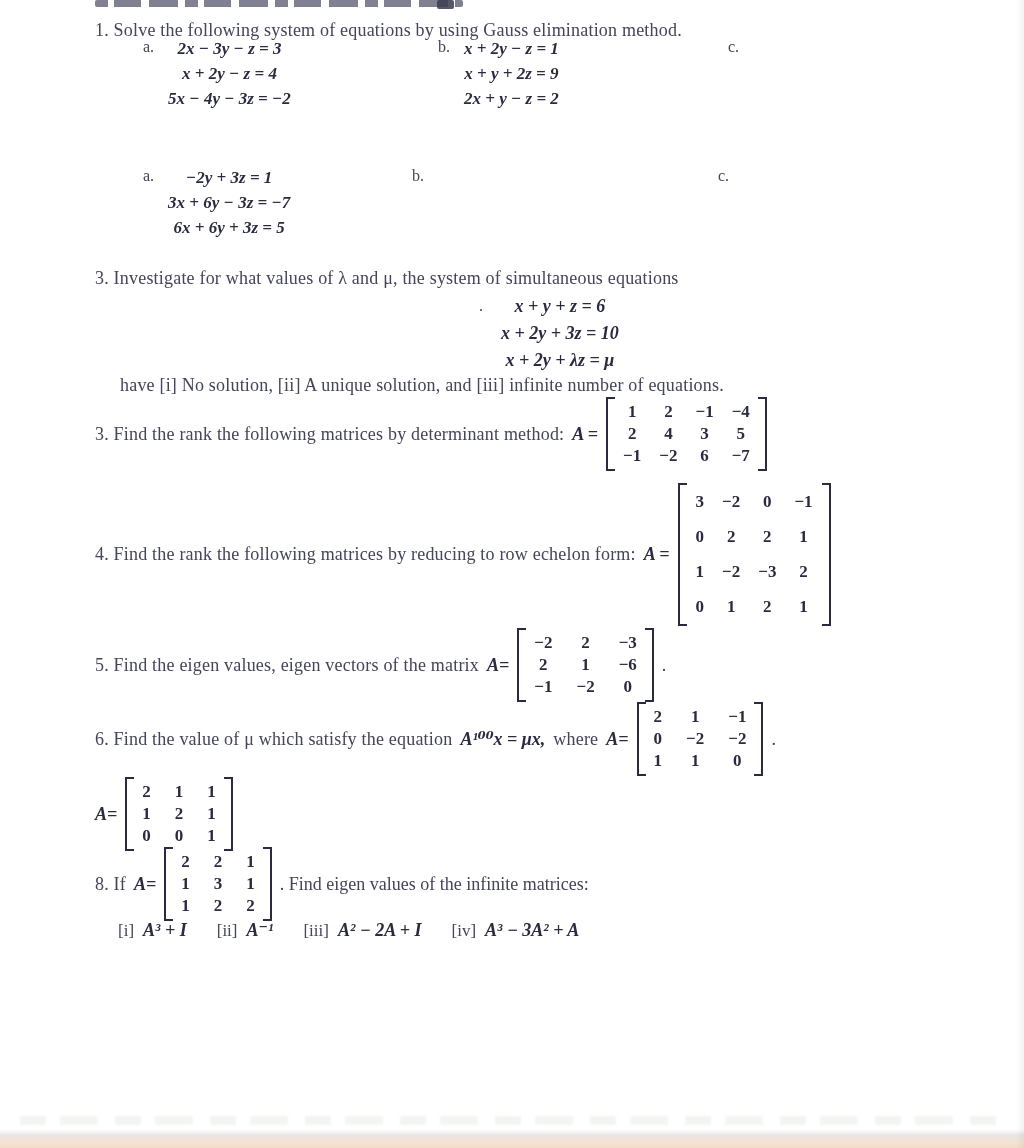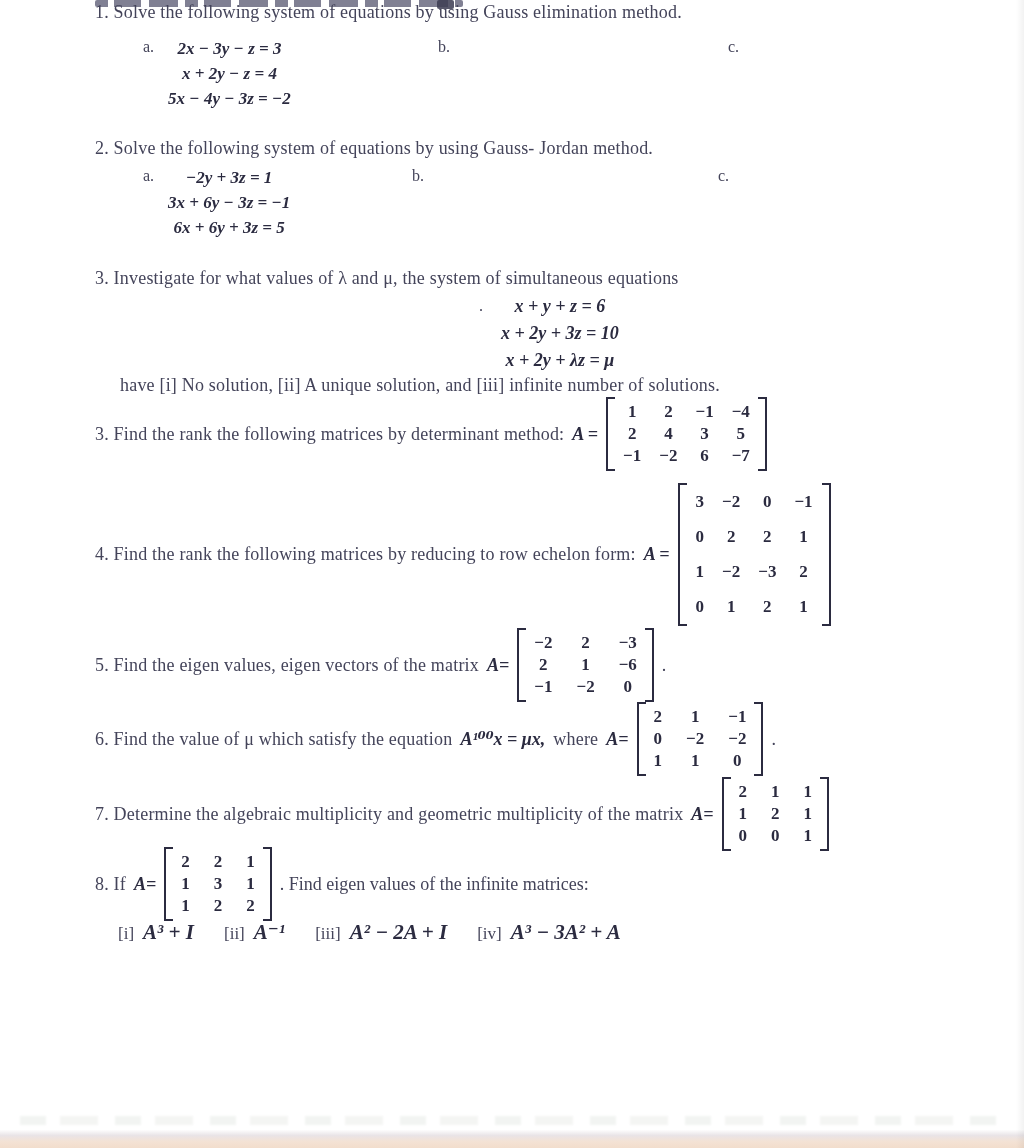--- a/index.html
+++ b/index.html
@@ -51,21 +51,21 @@
     font-size:17px;
     color:#2b2b40;
   }
   .mgrid span{line-height:22px;}
   .tall .mgrid{row-gap:13px;padding:8px 8px;}
   .tight4 .mgrid{column-gap:18px;}
   .suffix{font-size:18px;color:#44445a;}
   .items{display:flex;gap:30px;align-items:baseline;}
   .item{display:flex;gap:9px;align-items:baseline;}
   .item .ilabel{font-size:17px;color:#44445a;}
-  .item .math{font-size:21px;}
+  .item .math{font-size:18px;}
   
   .remnant{
     height:7px;width:368px;
     background:repeating-linear-gradient(90deg,
       #565670 0 13px, rgba(86,86,112,0) 13px 19px,
       #565670 19px 46px, rgba(86,86,112,0) 46px 54px,
       #565670 54px 83px, rgba(86,86,112,0) 83px 90px);
     filter:blur(.6px);
     opacity:.75;
     border-radius:2px;
@@ -93,60 +93,64 @@
   .dot{font-size:16px;color:#44445a;}
 </style>
 </head>
 <body>
 
 <div class="page">
 
   <div class="abs remnant" style="left:95px;top:0;"></div>
   <div class="abs remnant-blob" style="left:437px;top:0;"></div>
 
-  <div class="abs heading" style="left:95px;top:2px;">1. Solve the following system of equations by using Gauss elimination method.</div>
+  <div class="abs heading" style="left:95px;top:20px;">1. Solve the following system of equations by using Gauss elimination method.</div>
   <div class="abs group" style="left:143px;top:36px;">
     <span class="glabel">a.</span>
     <span class="eqcol">
       <span class="math">2x − 3y − z = 3</span>
       <span class="math">x + 2y − z = 4</span>
       <span class="math">5x − 4y − 3z = −2</span>
     </span>
   </div>
   <div class="abs group" style="left:438px;top:36px;">
     <span class="glabel">b.</span>
+    <span class="eqcol">
+      <span class="math">x + 2y − z = 1</span>
+      <span class="math">x + y + 2z = 9</span>
+      <span class="math">2x + y − z = 2</span>
+    </span>
   </div>
   <div class="abs group" style="left:728px;top:36px;">
     <span class="glabel">c.</span>
   </div>
 
-  <div class="abs heading" style="left:95px;top:138px;">2. Solve the following system of equations by using Gauss- Jordan method.</div>
   <div class="abs group" style="left:143px;top:165px;">
     <span class="glabel">a.</span>
     <span class="eqcol">
       <span class="math">−2y + 3z = 1</span>
-      <span class="math">3x + 6y − 3z = −1</span>
+      <span class="math">3x + 6y − 3z = −7</span>
       <span class="math">6x + 6y + 3z = 5</span>
     </span>
   </div>
   <div class="abs group" style="left:412px;top:165px;">
     <span class="glabel">b.</span>
   </div>
   <div class="abs group" style="left:718px;top:165px;">
     <span class="glabel">c.</span>
   </div>
 
   <div class="abs heading" style="left:95px;top:268px;">3. Investigate for what values of λ and μ, the system of simultaneous equations</div>
   <span class="abs dot" style="left:479px;top:297px;">.</span>
   <div class="abs centerblock" style="left:60px;top:293px;width:1000px;">
     <div class="math">x + y + z = 6</div>
     <div class="math">x + 2y + 3z = 10</div>
     <div class="math">x + 2y + λz = μ</div>
   </div>
-  <div class="abs heading" style="left:120px;top:375px;">have [i] No solution, [ii] A unique solution, and [iii] infinite number of solutions.</div>
+  <div class="abs heading" style="left:120px;top:375px;">have [i] No solution, [ii] A unique solution, and [iii] infinite number of equations.</div>
 
   <div class="abs qline" style="left:95px;top:397px;">
     <span class="heading">3. Find the rank the following matrices by determinant method:</span>
     <span class="math avar">A =</span>
     <span class="matrix tight4">
       <span class="mbl"></span>
       <span class="mgrid" style="grid-template-columns: repeat(4, auto);">
           <span>1</span>
           <span>2</span>
           <span>−1</span>
@@ -229,21 +233,20 @@
           <span>1</span>
           <span>1</span>
           <span>0</span>
         </span>
       <span class="mbr"></span>
     </span>
     <span class="suffix">.</span>
   </div>
 
   <div class="abs qline" style="left:95px;top:777px;">
-    <span class="heading">7. Determine the algebraic multiplicity and geometric multiplicity of the matrix</span>
     <span class="math avar">A=</span>
     <span class="matrix">
       <span class="mbl"></span>
       <span class="mgrid" style="grid-template-columns: repeat(3, auto);">
           <span>2</span>
           <span>1</span>
           <span>1</span>
           <span>1</span>
           <span>2</span>
           <span>1</span>

